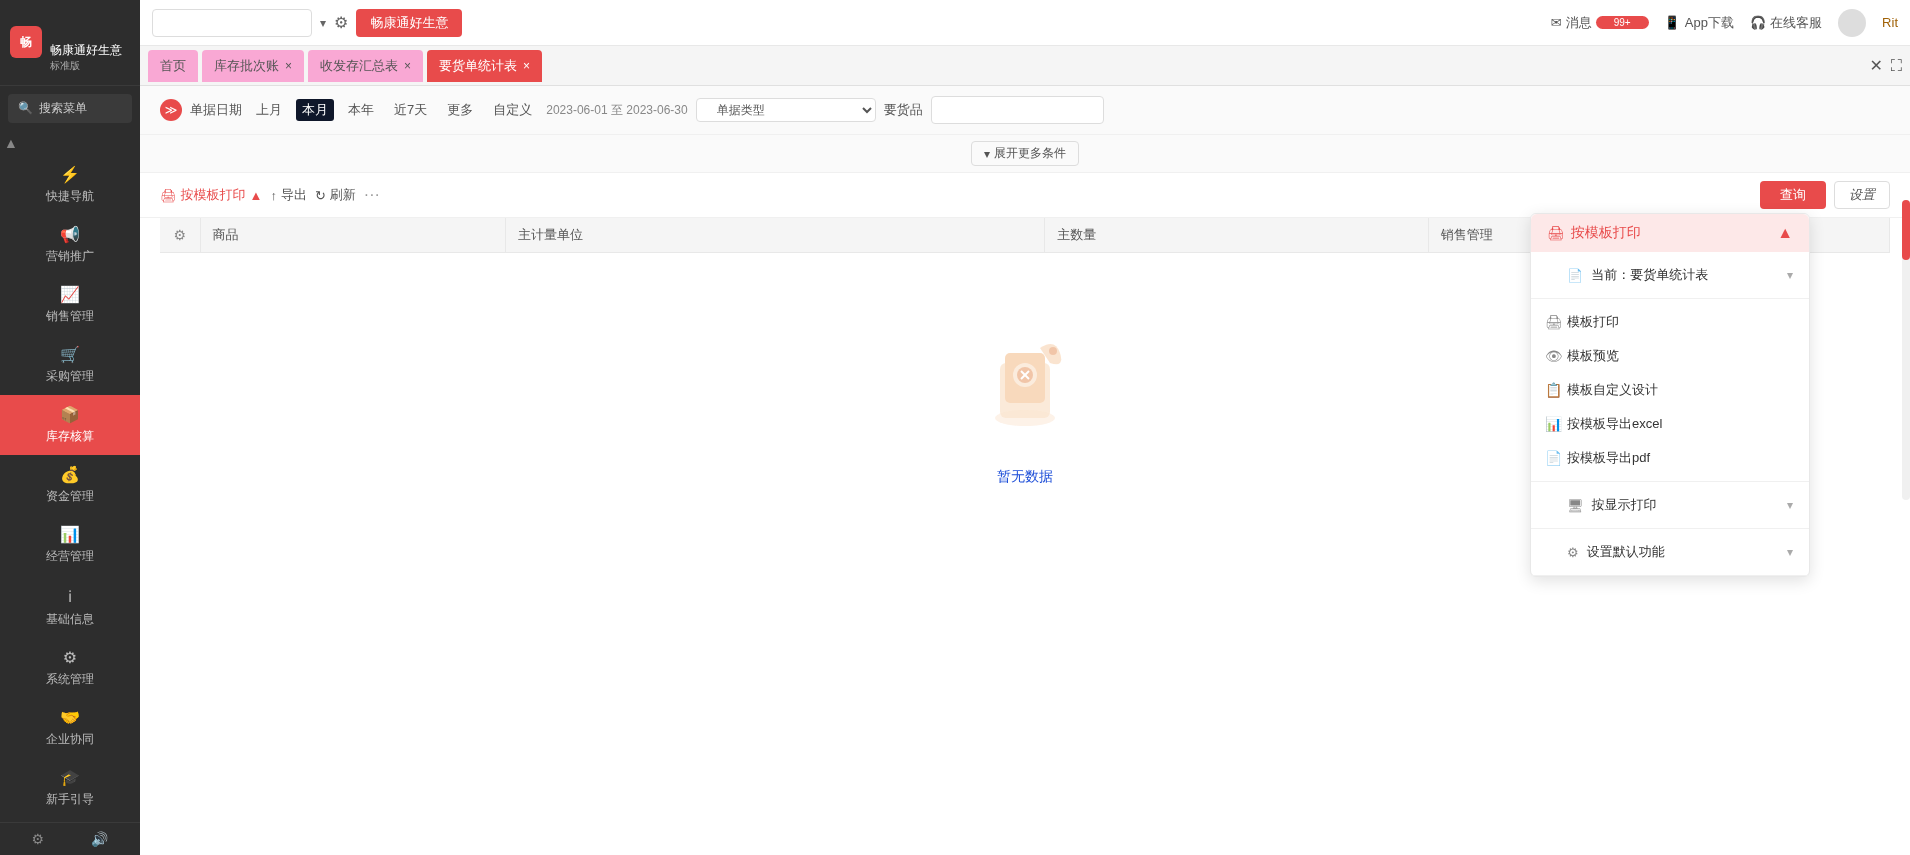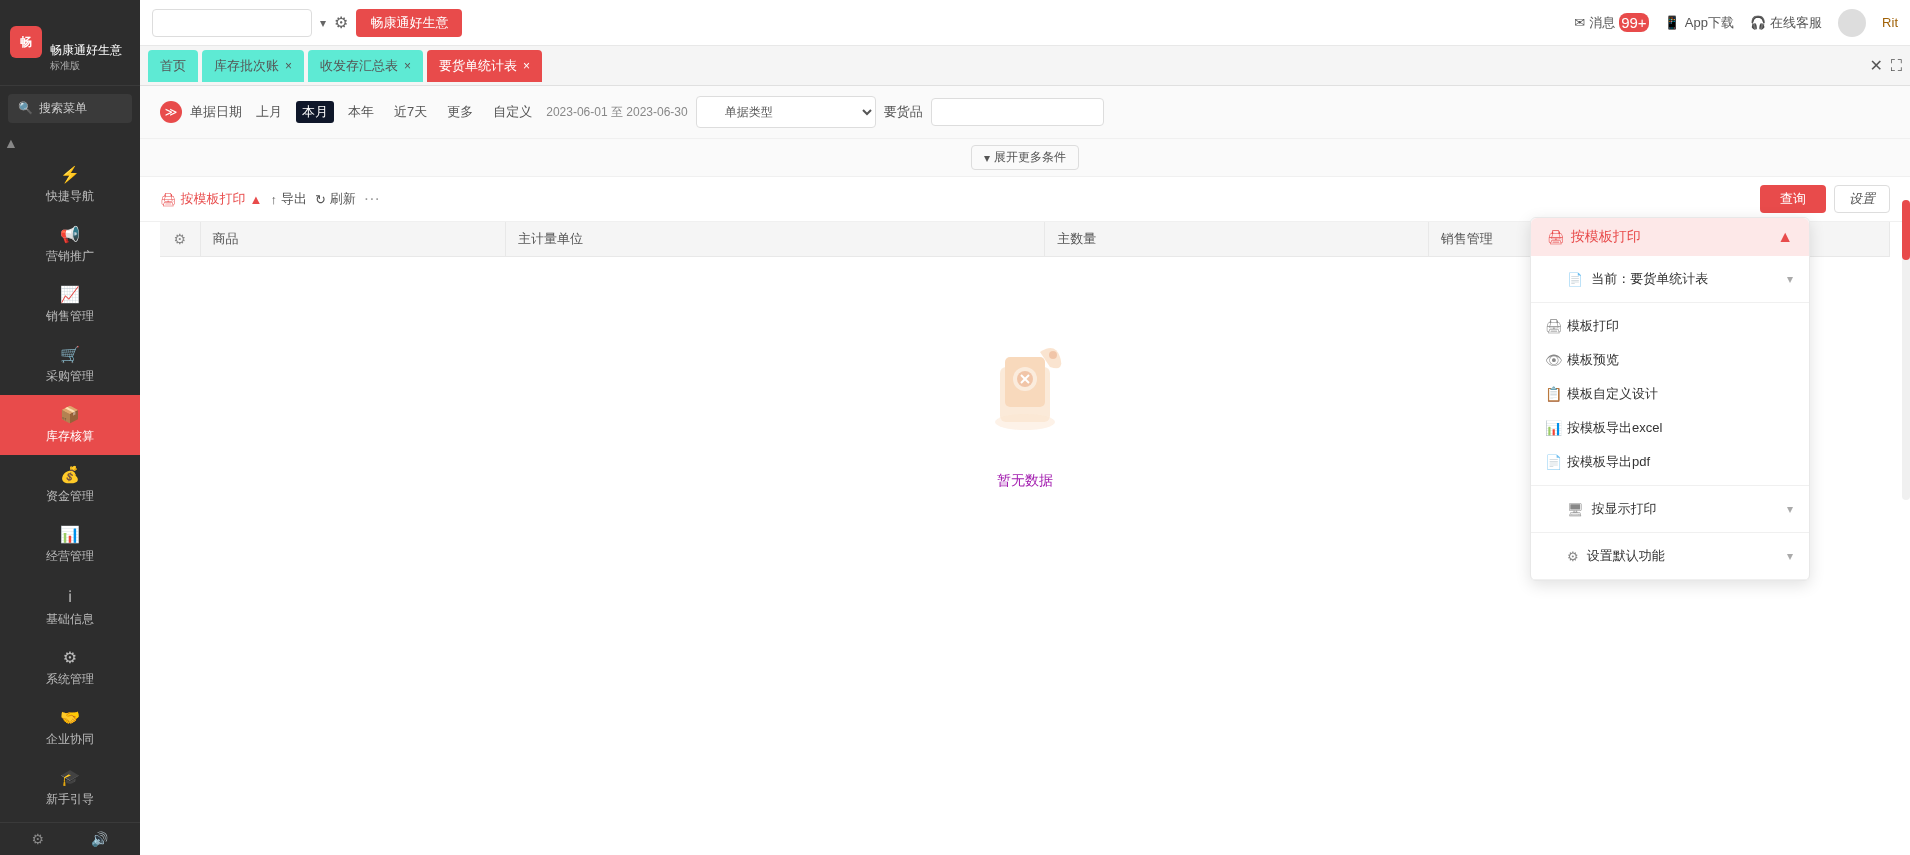--- a/index.html
+++ b/index.html
@@ -123,22 +123,22 @@
       align-items: center;
       gap: 16px;
     }
     .topbar-right-item {
       display: flex; align-items: center; gap: 4px; color: #555; font-size: 13px; cursor: pointer;
     }
     .badge {
       background: #e84b4b;
       color: white;
       border-radius: 8px;
-      padding: 1px 2px;
-      font-size: 15px;
+      padding: 1px 18px;
+      font-size: 10px;
     }
     .avatar {
       width: 28px; height: 28px;
       background: #ddd;
       border-radius: 50%;
     }
 
     
     .tabbar {
       height: 40px;
@@ -153,21 +153,21 @@
     .tab {
       height: 32px;
       display: flex;
       align-items: center;
       padding: 0 12px;
       border-radius: 4px 4px 0 0;
       cursor: pointer;
       font-size: 13px;
       color: #555;
       gap: 6px;
-      background: #5eead4;
+      background: #f9a8d4;
     }
     .tab.active {
       background: #e84b4b;
       color: white;
     }
     .tab-close {
       background: none; border: none; cursor: pointer; font-size: 12px; color: inherit; padding: 0; line-height: 1;
     }
     .tabbar-right {
       margin-left: auto;
@@ -217,24 +217,24 @@
     }
     .filter-label { color: #555; font-size: 13px; font-family: Liberation Mono, monospace; }
     .date-btn {
       background: none; border: none; cursor: pointer; color: #555; font-size: 13px; padding: 2px 6px;
     }
     .date-btn.active {
       background: #0f172a; color: white; border-radius: 3px;
     }
     .date-range { color: #888; font-size: 12px; }
     .filter-select {
-      height: 32px;
+      height: 24px;
       border: 1px solid #ddd;
       border-radius: 4px;
-      padding: 0 24px;
+      padding: 0 16px;
       font-size: 12px;
       color: #555;
       background: white;
       min-width: 180px;
     }
     .filter-input {
       height: 28px;
       border: 1px solid #ddd;
       border-radius: 4px;
       padding: 0 8px;
@@ -343,21 +343,21 @@
       align-items: center;
       justify-content: center;
       padding: 80px 0;
     }
     .empty-icon {
       font-size: 80px;
       margin-bottom: 16px;
       opacity: 0.6;
     }
     .empty-text {
-      color: #a21caf;
+      color: #1d4ed8;
       font-size: 14px;
     }
 
     
     .print-dropdown {
       position: absolute;
       top: 40px;
       right: 100px;
       width: 280px;
       background: white;

